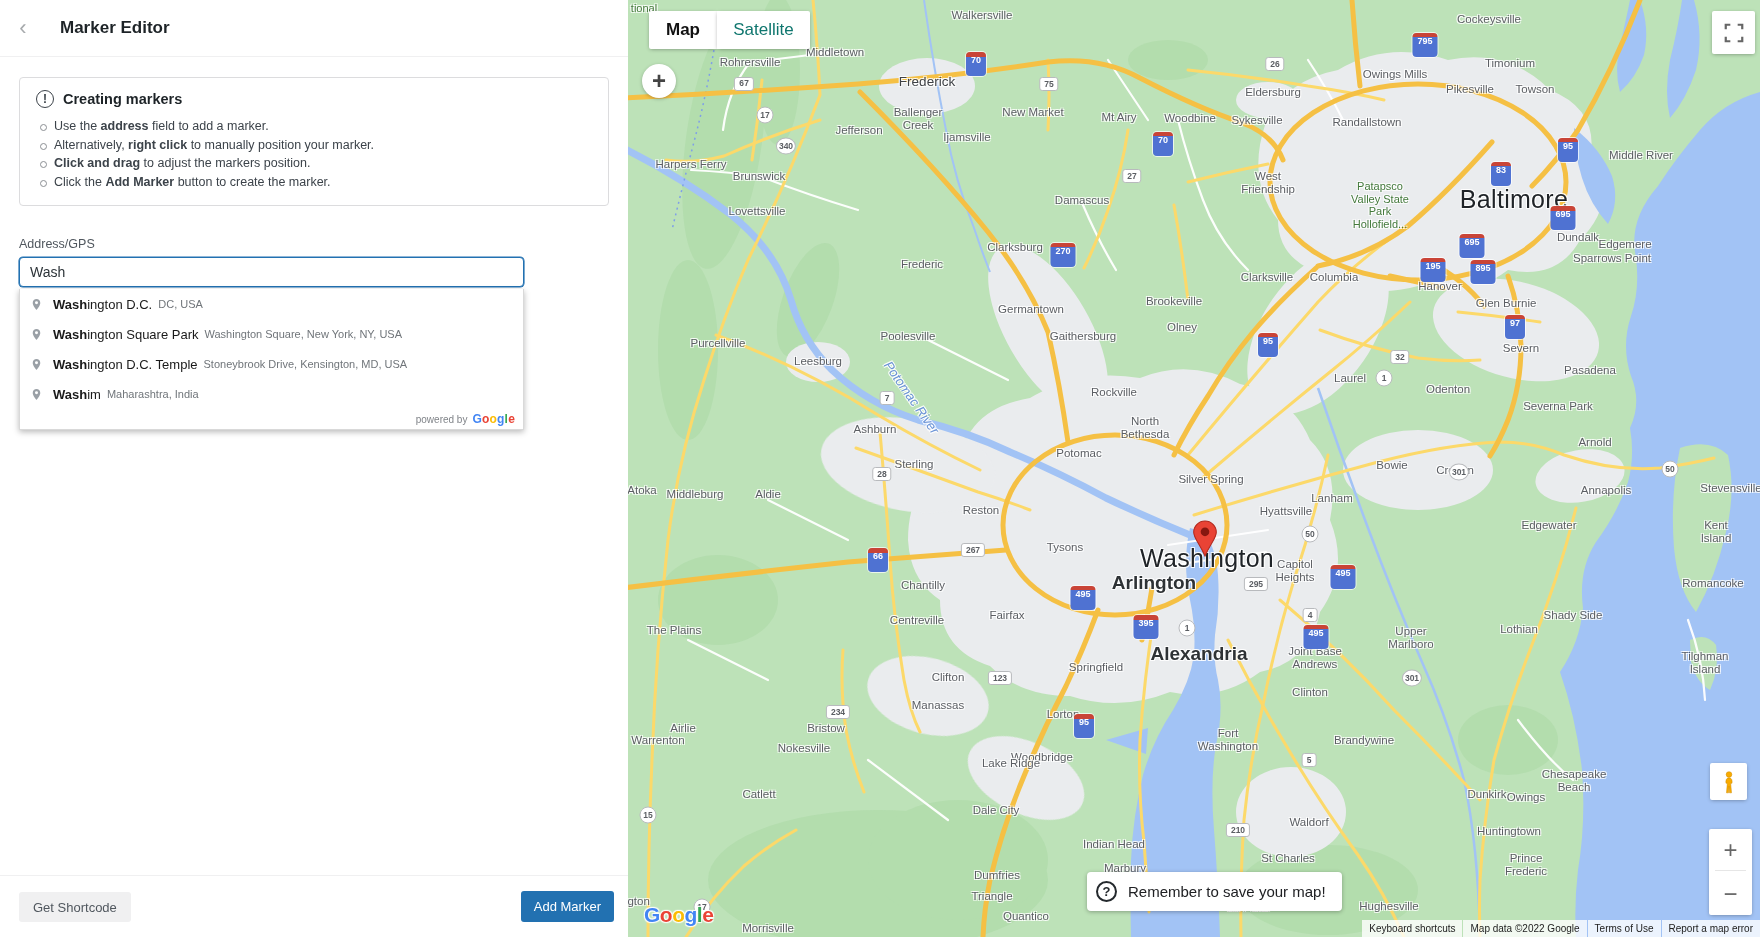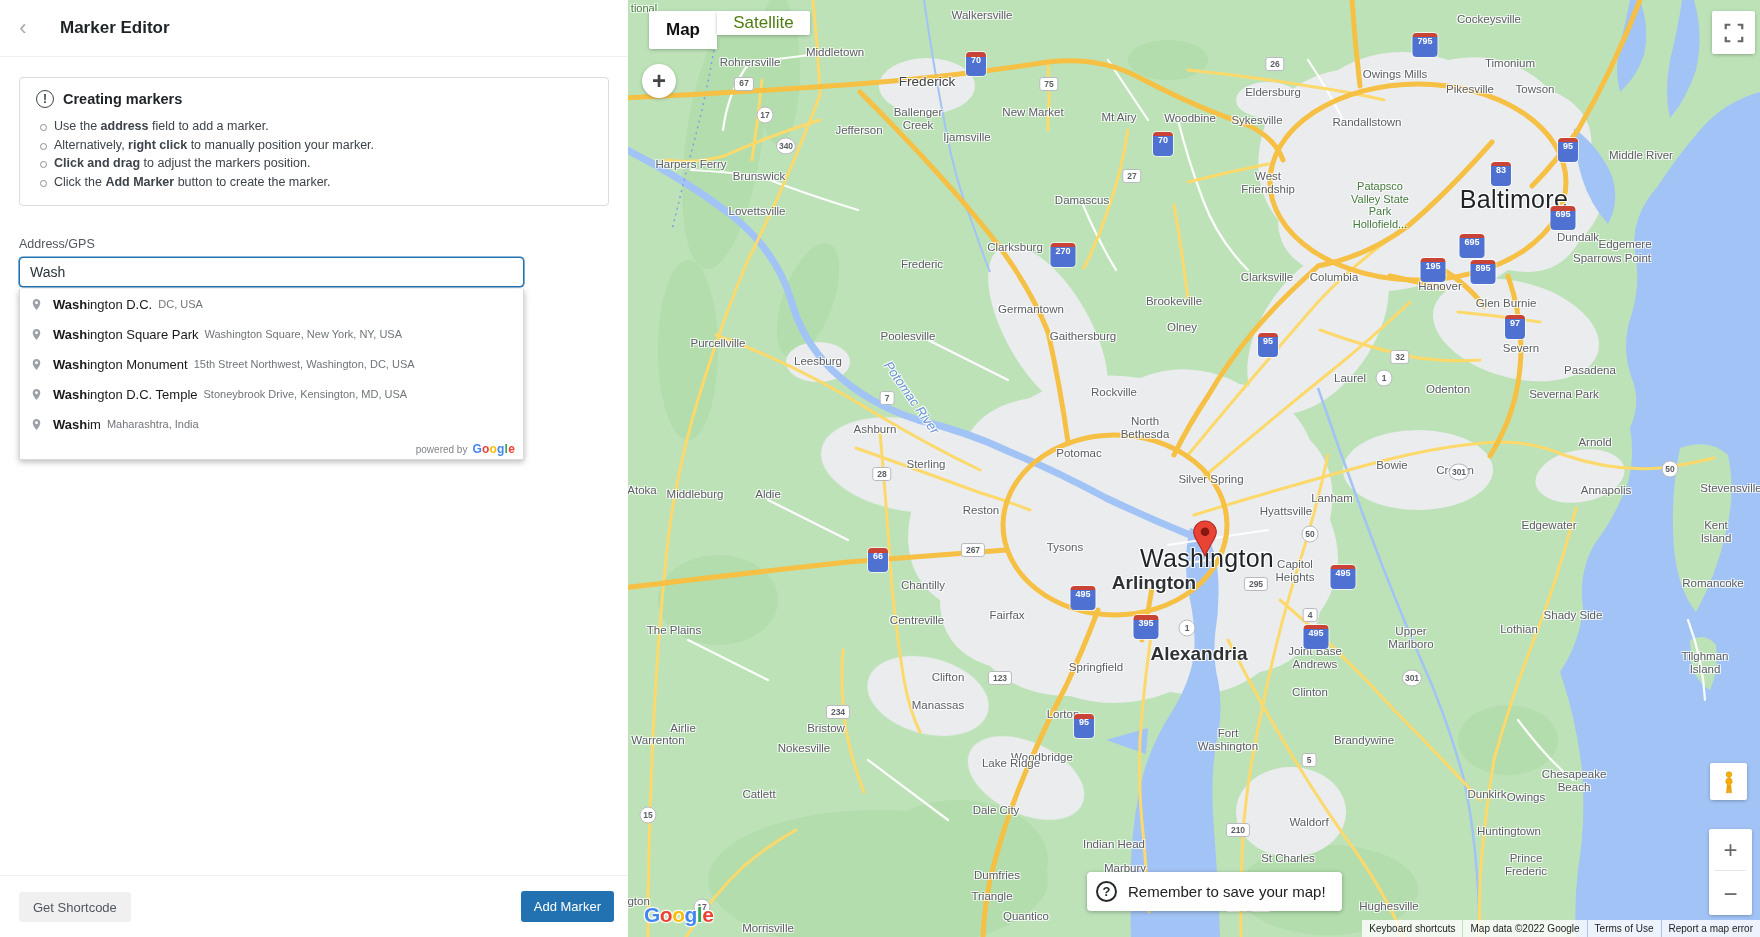--- a/index.html
+++ b/index.html
@@ -46,21 +46,21 @@
   .s-xl { font-size:25px; color:#202428; font-weight:500; letter-spacing:.3px; }
   .s-park { color:#43793b; font-size:11px; }
   .s-water { color:#6a93d6; font-size:13px; font-style:italic; }
   .shield { position:absolute; transform:translate(-50%,-50%); font-weight:700; pointer-events:none; }
   .k-i { background:linear-gradient(#c94437 0 4.5px,#4f72d2 4.5px); color:#fff; font-size:9px; padding:3px 5px 11px; border-radius:4px; box-shadow:0 0 0 1px rgba(255,255,255,.7); }
   .k-us { background:#fff; border:1px solid #b8babd; border-radius:50%; min-width:17px; height:17px; line-height:15px; text-align:center; font-size:8.5px; color:#5b5e63; display:inline-block; padding:0 2px; }
   .k-st { background:#fff; border:1px solid #b8babd; border-radius:3px; padding:1px 4px; font-size:8.5px; color:#5b5e63; }
 
   .gm-btn { position:absolute; background:#fff; box-shadow:0 1px 4px -1px rgba(0,0,0,.4); display:flex; align-items:center; justify-content:center; cursor:pointer; }
   #btn-map { left:21px; top:11px; width:68px; height:38px; font-size:17px; font-weight:600; color:#111; border-radius:2px 0 0 2px; z-index:5; }
-  #btn-sat { left:89px; top:11px; width:93px; height:24px; font-size:17px; color:#4d7c0f; border-radius:0 2px 2px 0; z-index:5; }
+  #btn-sat { left:89px; top:11px; width:93px; height:38px; font-size:17px; color:#0f766e; border-radius:0 2px 2px 0; z-index:5; }
   #btn-plus-round { left:14px; top:64px; width:34px; height:34px; border-radius:50%; font-size:24px; font-weight:700; color:#444; z-index:5; }
   #btn-full { left:1084px; top:11px; width:43px; height:43px; border-radius:2px; z-index:5; }
   #pegman { left:1082px; top:763px; width:37px; height:37px; border-radius:2px; z-index:5; }
   #zoomctl { position:absolute; left:1081px; top:829px; width:43px; height:86px; background:#fff; border-radius:2px; box-shadow:0 1px 4px -1px rgba(0,0,0,.4); z-index:5; }
   .zbtn { width:43px; height:43px; display:flex; align-items:center; justify-content:center; font-size:24px; color:#666; cursor:pointer; }
   .zdiv { height:1px; background:#e6e6e6; margin:0 6px; position:relative; top:-1px; }
   #zoomctl .zbtn:first-child { height:42px; }
 
   #savetip { position:absolute; left:459px; top:872px; height:39px; background:#fff; border-radius:4px; box-shadow:0 1px 4px rgba(0,0,0,.3); display:flex; align-items:center; gap:11px; padding:0 16px 0 9px; z-index:6; }
   .q-ic { width:21px; height:21px; border:2px solid #24292d; border-radius:50%; font-size:13px; font-weight:700; color:#24292d; display:flex; align-items:center; justify-content:center; }
@@ -105,27 +105,20 @@
           </svg>
           <span class="p-main"><b>Wash</b><span>ington D.C.</span></span>
           <span class="p-sec">DC, USA</span>
         </div>
         <div class="pac-row">
           <svg viewBox="0 0 24 24" width="13" height="13">
             <path fill="#9aa0a6" d="M12 2C8.1 2 5 5.1 5 9c0 5.2 7 13 7 13s7-7.8 7-13c0-3.9-3.1-7-7-7zm0 9.5A2.5 2.5 0 1 1 12 6a2.5 2.5 0 0 1 0 5.5z"></path>
           </svg>
           <span class="p-main"><b>Wash</b><span>ington Square Park</span></span>
           <span class="p-sec">Washington Square, New York, NY, USA</span>
-        </div>
-        <div class="pac-row">
-          <svg viewBox="0 0 24 24" width="13" height="13">
-            <path fill="#9aa0a6" d="M12 2C8.1 2 5 5.1 5 9c0 5.2 7 13 7 13s7-7.8 7-13c0-3.9-3.1-7-7-7zm0 9.5A2.5 2.5 0 1 1 12 6a2.5 2.5 0 0 1 0 5.5z"></path>
-          </svg>
-          <span class="p-main"><b>Wash</b><span>ington Monument</span></span>
-          <span class="p-sec">15th Street Northwest, Washington, DC, USA</span>
         </div>
         <div class="pac-row">
           <svg viewBox="0 0 24 24" width="13" height="13">
             <path fill="#9aa0a6" d="M12 2C8.1 2 5 5.1 5 9c0 5.2 7 13 7 13s7-7.8 7-13c0-3.9-3.1-7-7-7zm0 9.5A2.5 2.5 0 1 1 12 6a2.5 2.5 0 0 1 0 5.5z"></path>
           </svg>
           <span class="p-main"><b>Wash</b><span>ington D.C. Temple</span></span>
           <span class="p-sec">Stoneybrook Drive, Kensington, MD, USA</span>
         </div>
         <div class="pac-row">
           <svg viewBox="0 0 24 24" width="13" height="13">
@@ -312,21 +305,21 @@
       <span class="lbl s-sm" style="left: 546px; top: 301px;">Brookeville</span>
       <span class="lbl s-sm" style="left: 554px; top: 327px;">Olney</span>
       <span class="lbl s-sm" style="left: 639px; top: 277px;">Clarksville</span>
       <span class="lbl s-sm" style="left: 706px; top: 277px;">Columbia</span>
       <span class="lbl s-sm" style="left: 722px; top: 378px;">Laurel</span>
       <span class="lbl s-sm" style="left: 893px; top: 348px;">Severn</span>
       <span class="lbl s-sm" style="left: 820px; top: 389px;">Odenton</span>
       <span class="lbl s-sm" style="left: 812px; top: 286px;">Hanover</span>
       <span class="lbl s-sm" style="left: 878px; top: 303px;">Glen Burnie</span>
       <span class="lbl s-sm" style="left: 962px; top: 370px;">Pasadena</span>
-      <span class="lbl s-sm" style="left: 930px; top: 394px; margin-left: 6px;">Severna Park</span>
+      <span class="lbl s-sm" style="left: 930px; top: 406px;">Severna Park</span>
       <span class="lbl s-sm" style="left: 967px; top: 442px;">Arnold</span>
       <span class="lbl s-sm" style="left: 978px; top: 490px;">Annapolis</span>
       <span class="lbl s-sm" style="left: 921px; top: 525px;">Edgewater</span>
       <span class="lbl s-sm" style="left: 945px; top: 615px;">Shady Side</span>
       <span class="lbl s-sm" style="left: 891px; top: 629px;">Lothian</span>
       <span class="lbl s-sm" style="left: 1088px; top: 531px;">Kent Island</span>
       <span class="lbl s-sm" style="left: 1103px; top: 488px;">Stevensville</span>
       <span class="lbl s-sm" style="left: 1085px; top: 583px;">Romancoke</span>
       <span class="lbl s-sm" style="left: 1077px; top: 662px;">Tilghman
 Island</span>
@@ -382,21 +375,21 @@
       <span class="lbl s-sm" style="left: 30px; top: 740px;">Warrenton</span>
       <span class="lbl s-sm" style="left: 131px; top: 794px;">Catlett</span>
       <span class="lbl s-sm" style="left: 55px; top: 728px;">Airlie</span>
       <span class="lbl s-sm" style="left: 46px; top: 630px;">The Plains</span>
       <span class="lbl s-sm" style="left: 67px; top: 494px;">Middleburg</span>
       <span class="lbl s-sm" style="left: 14px; top: 490px;">Atoka</span>
       <span class="lbl s-sm" style="left: 140px; top: 494px;">Aldie</span>
       <span class="lbl s-sm" style="left: 90px; top: 343px;">Purcellville</span>
       <span class="lbl s-sm" style="left: 190px; top: 361px;">Leesburg</span>
       <span class="lbl s-sm" style="left: 247px; top: 429px;">Ashburn</span>
-      <span class="lbl s-sm" style="left: 286px; top: 464px; margin-left: 12px;">Sterling</span>
+      <span class="lbl s-sm" style="left: 286px; top: 464px;">Sterling</span>
       <span class="lbl s-sm" style="left: -6px; top: 901px;">Remington</span>
       <span class="lbl s-sm" style="left: 140px; top: 928px;">Morrisville</span>
       <span class="shield k-i" style="left: 348px; top: 64px;">70</span>
       <span class="shield k-i" style="left: 535px; top: 144px;">70</span>
       <span class="shield k-i" style="left: 435px; top: 255px;">270</span>
       <span class="shield k-i" style="left: 797px; top: 45px;">795</span>
       <span class="shield k-i" style="left: 873px; top: 174px;">83</span>
       <span class="shield k-i" style="left: 940px; top: 150px;">95</span>
       <span class="shield k-i" style="left: 640px; top: 345px;">95</span>
       <span class="shield k-i" style="left: 456px; top: 726px;">95</span>

